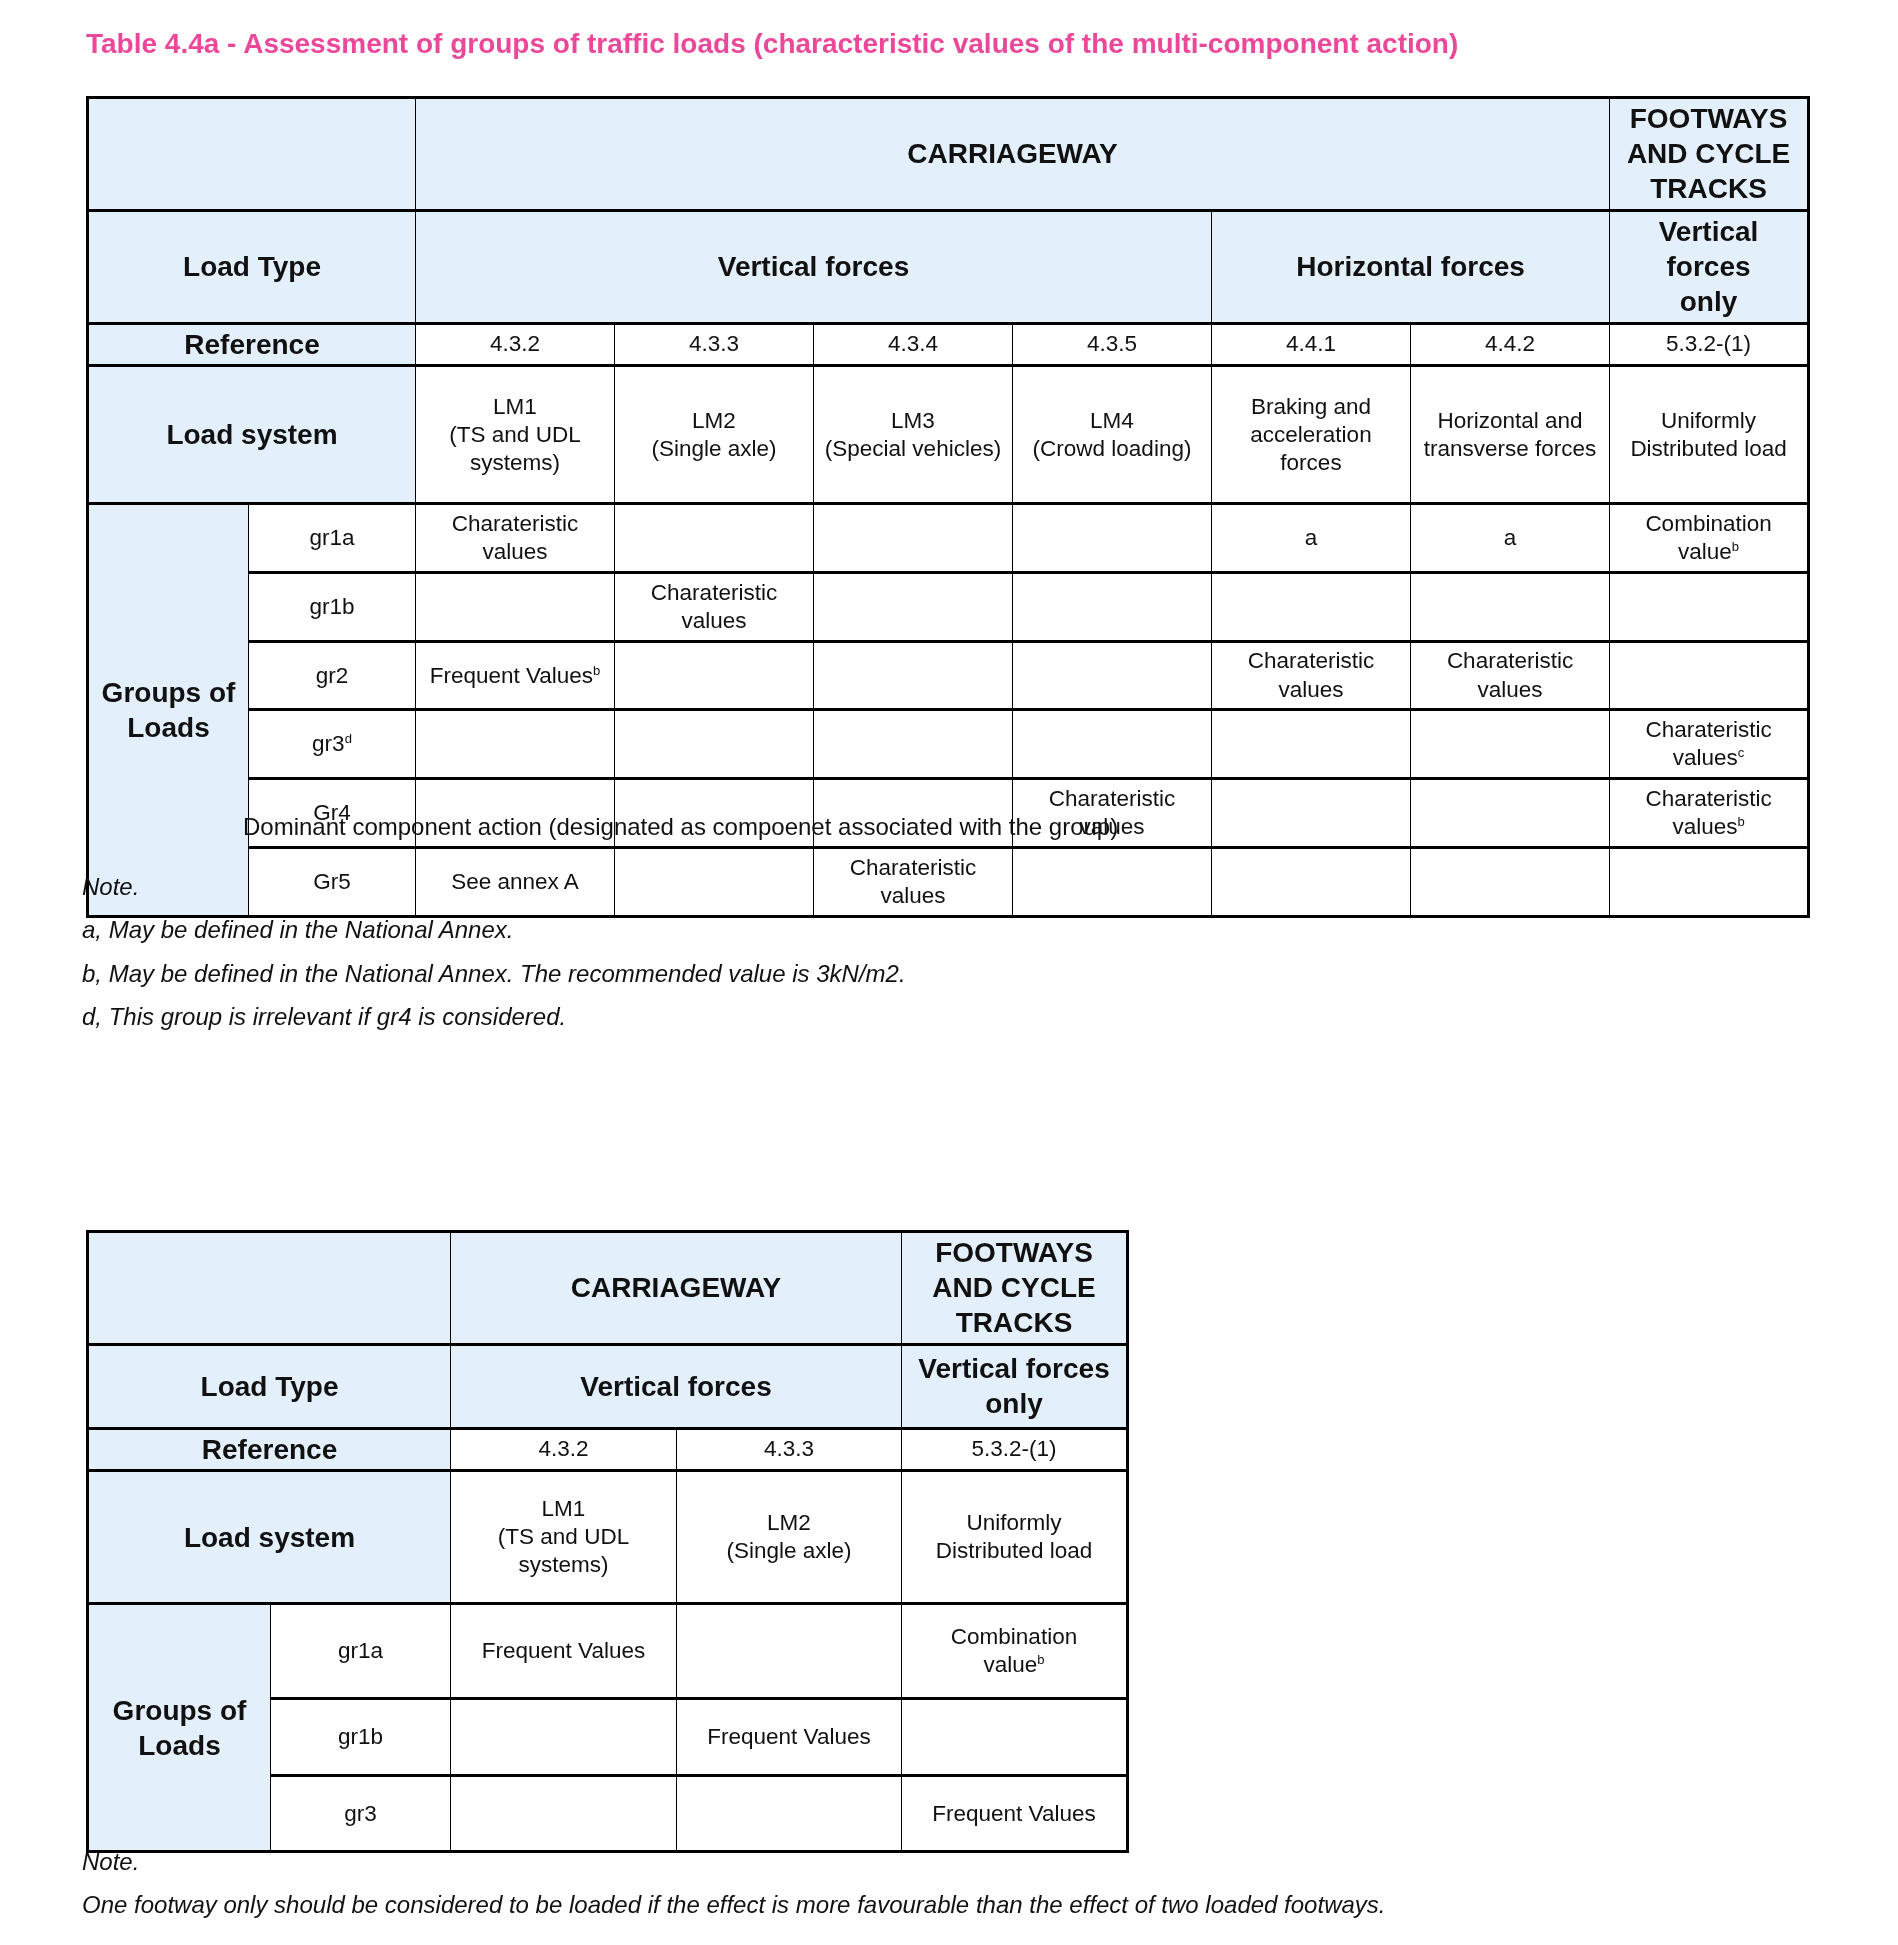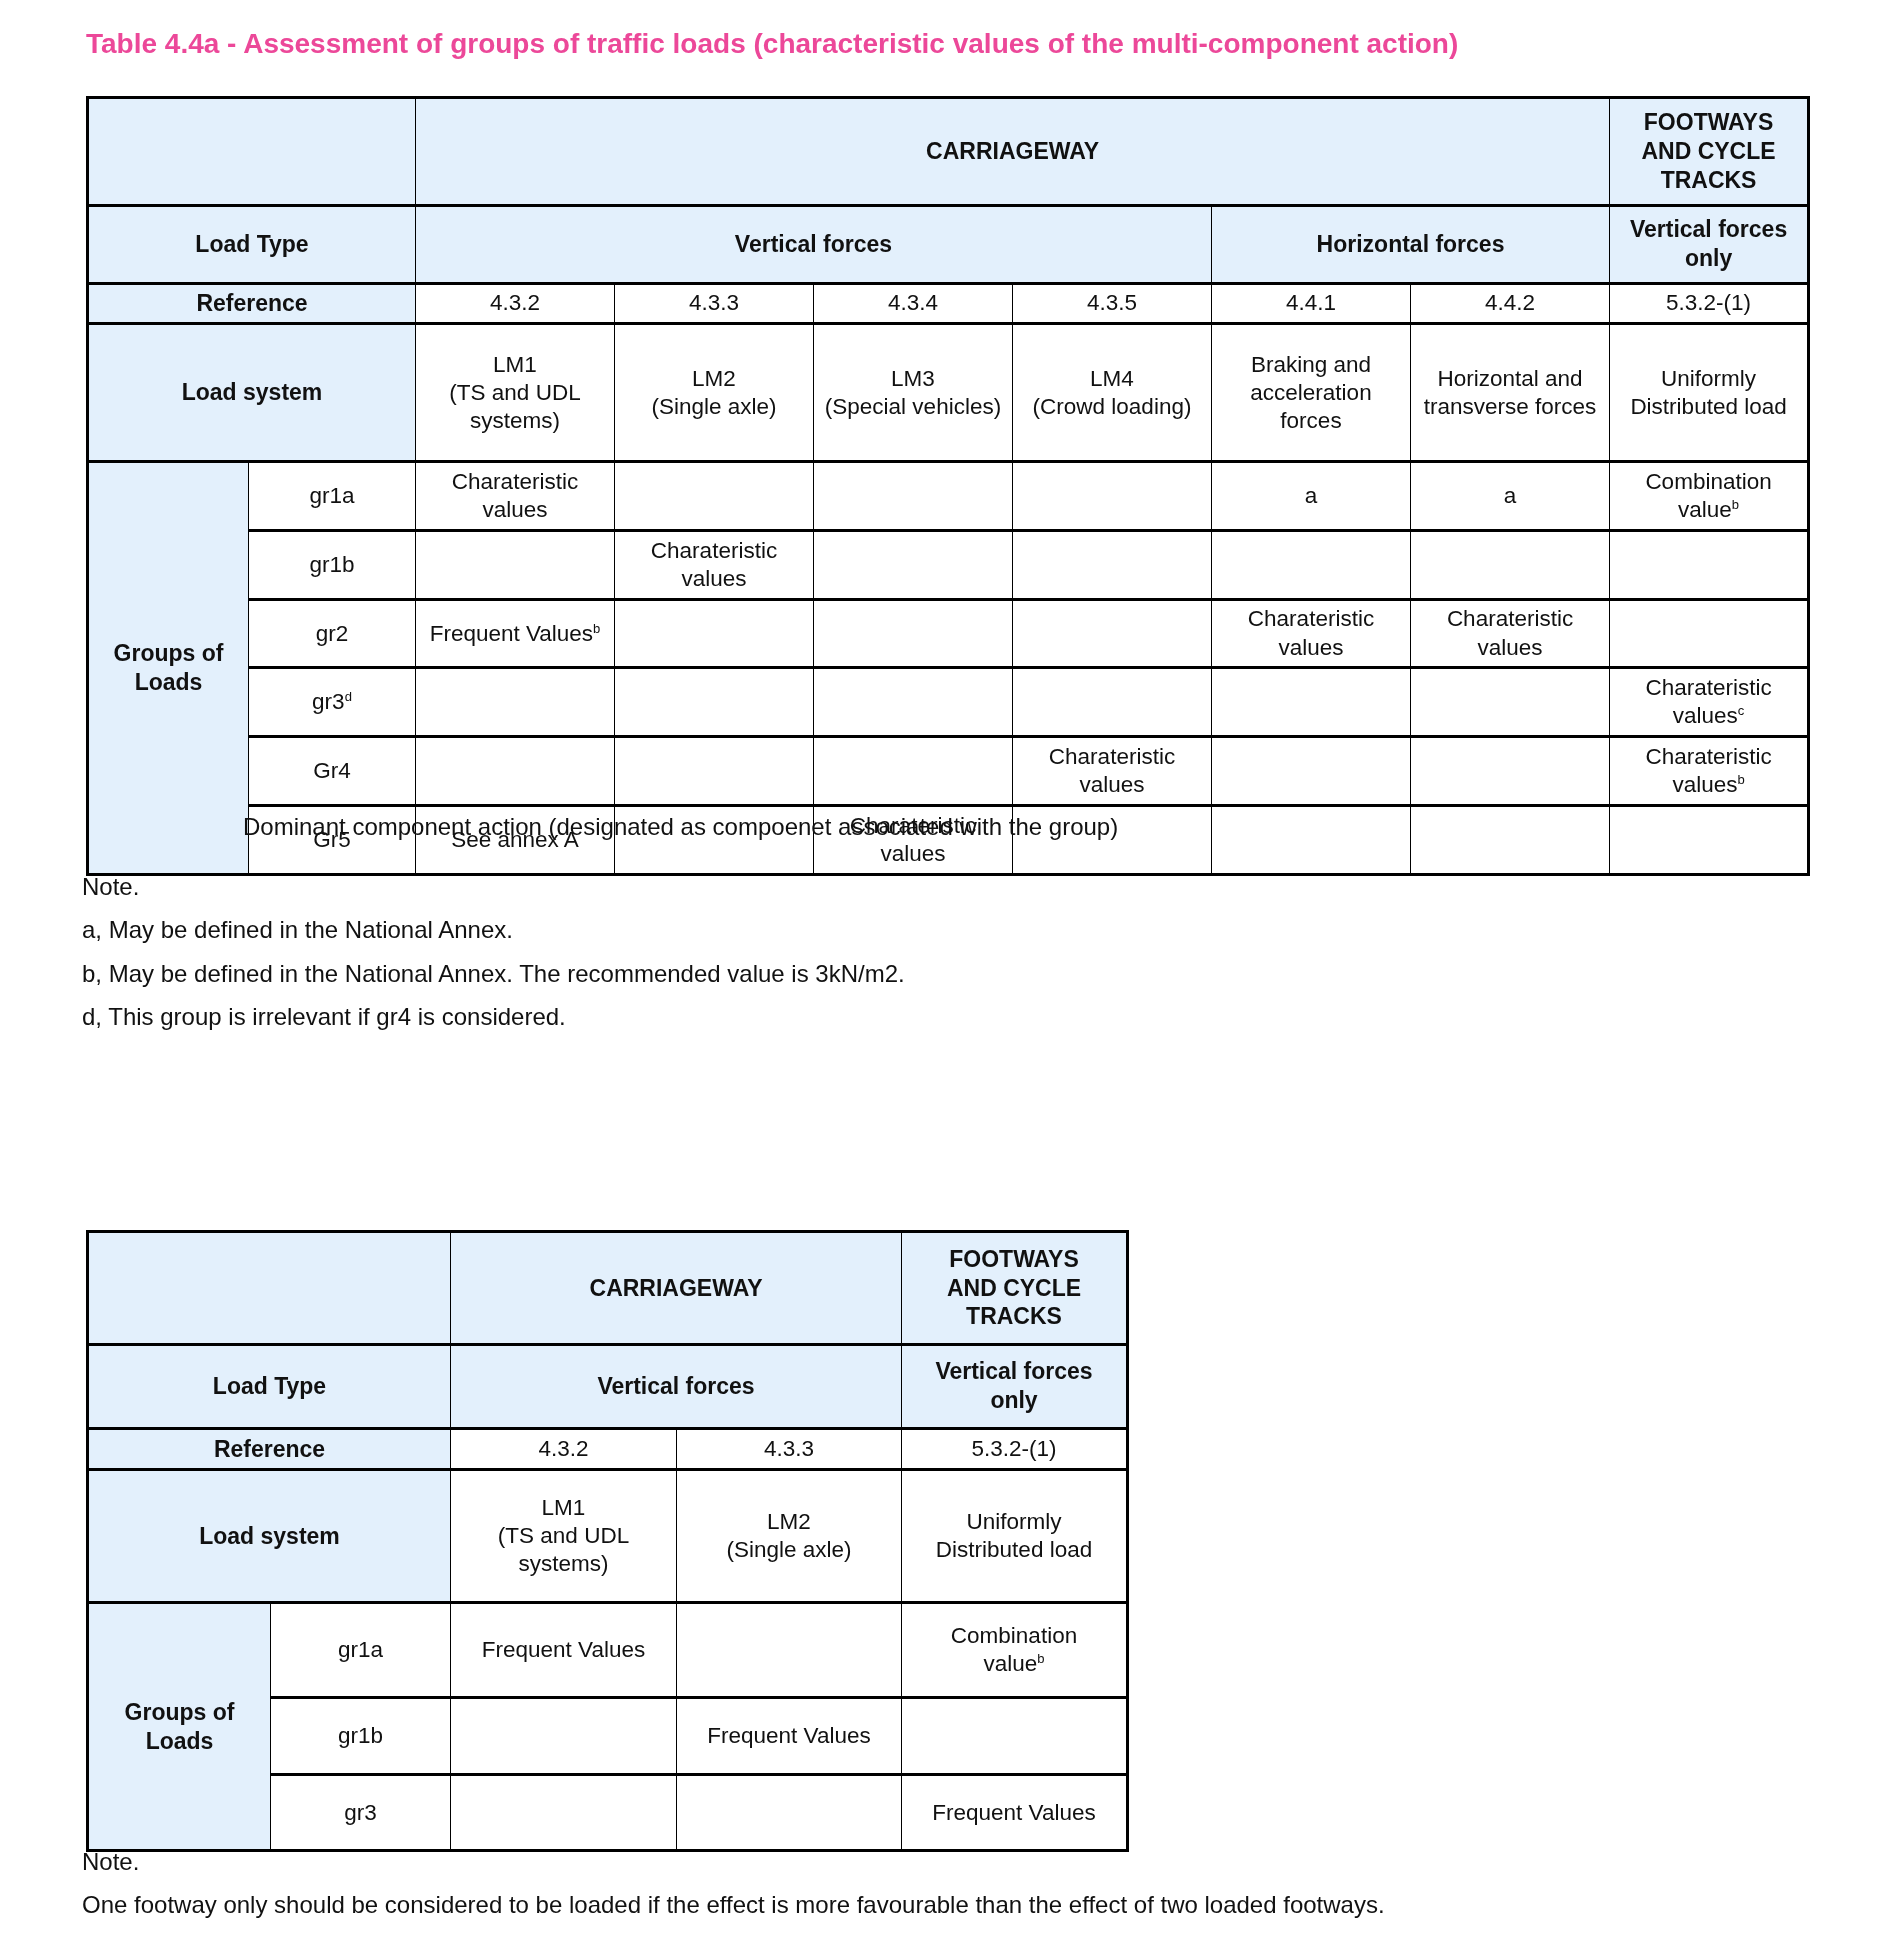--- a/index.html
+++ b/index.html
@@ -46,21 +46,21 @@
     padding: 2.4px 4.7px;
     text-align: center;
     vertical-align: middle;
     font-size: 22.5px;
     line-height: 1.25;
     overflow: hidden;
   }
   .tbl td.hd {
     background: #e3f0fc;
     font-weight: 700;
-    font-size: 23px;
+    font-size: 28px;
   }
   .pre { white-space: pre-line; }
   sup {
     font-size: 0.58em;
     vertical-align: super;
     line-height: 0;
   }
 
   
   tr.ra1 td { height: 100px; }
@@ -88,20 +88,21 @@
   .note-block {
     position: absolute;
     left: 82px;
     font-size: 24px;
   }
   #notes-a { top: 873px; }
   #notes-b { top: 1848px; }
   .note-line {
     margin: 0 0 15.4px 0;
     white-space: nowrap;
+    font-style: italic;
   }
 </style>
 </head>
 <body>
 
 <div class="page">
 
   <div class="title" id="title-a">Table 4.4a - Assessment of groups of traffic loads (characteristic values of the multi-component action)</div>
 
   <table class="tbl" id="tbl-a">

